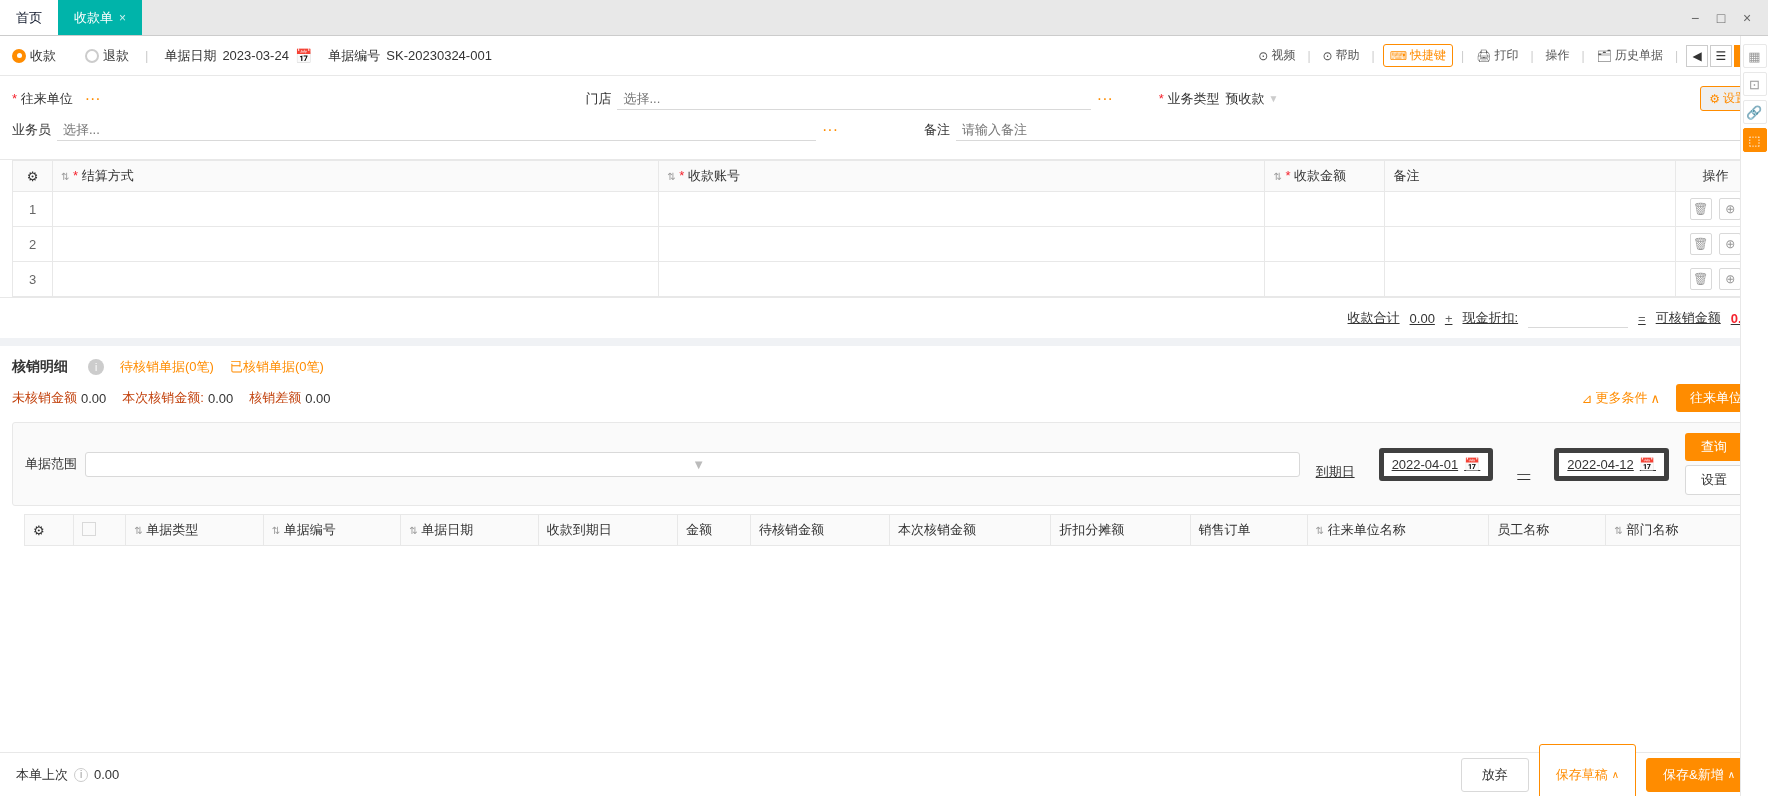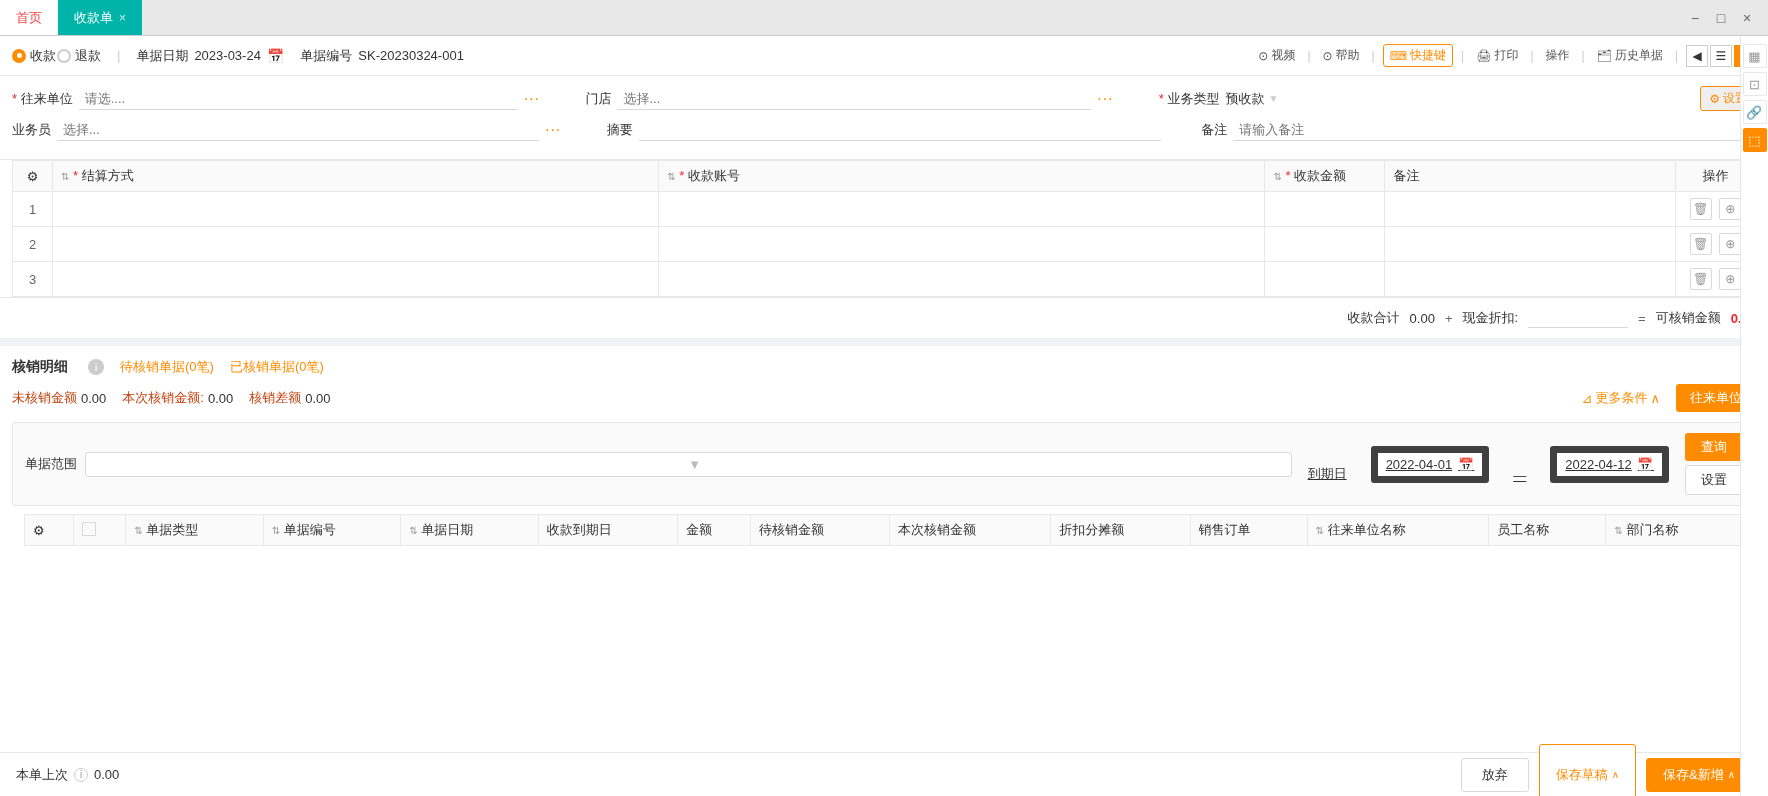--- a/index.html
+++ b/index.html
@@ -3,30 +3,30 @@
   <meta charset="utf-8">
   <style>
     * { box-sizing: border-box; margin: 0; padding: 0; }
     body { font-family: 'Microsoft YaHei', Arial, sans-serif; font-size: 13px; background: #f0f2f5; color: #333; overflow: hidden; }
 
     
     .tab-bar { display: flex; align-items: center; background: #e8e8e8; height: 36px; border-bottom: 1px solid #ccc; }
     .tab-item { padding: 0 16px; height: 100%; display: flex; align-items: center; cursor: pointer; font-size: 13px; color: #555; }
     .tab-item.active { background: #00b4aa; color: white; }
     .tab-item .close-btn { margin-left: 6px; font-size: 12px; cursor: pointer; opacity: 0.8; }
-    .tab-home { background: #fff; color: #ef4444; text-align: center; }
+    .tab-home { background: #fff; color: #0f172a; text-align: center; }
     .window-controls { margin-left: auto; display: flex; align-items: center; gap: 8px; padding-right: 12px; }
     .win-btn { width: 18px; height: 18px; display: flex; align-items: center; justify-content: center; cursor: pointer; font-size: 14px; color: #666; }
 
     
     .main-content { height: calc(796px - 36px); overflow-y: auto; background: #fff; }
 
     
     .top-toolbar { display: flex; align-items: center; padding: 8px 12px; background: #fff; border-bottom: 1px solid #e8e8e8; gap: 16px; }
-    .radio-group { display: flex; align-items: center; gap: 1px; }
+    .radio-group { display: flex; align-items: center; gap: 29px; }
     .radio-item { display: flex; align-items: center; gap: 4px; cursor: pointer; font-size: 13px; }
     .radio-dot { width: 14px; height: 14px; border-radius: 50%; border: 2px solid #ccc; display: flex; align-items: center; justify-content: center; }
     .radio-dot.active { border-color: #ff8c00; background: #ff8c00; }
     .radio-dot.active::after { content: ''; width: 5px; height: 5px; border-radius: 50%; background: white; }
     .toolbar-sep { color: #ccc; }
     .doc-field { display: flex; align-items: center; gap: 6px; font-size: 13px; color: #333; }
     .doc-field label { color: #333; }
     .doc-field .val { color: #333; }
     .cal-icon { color: #ff8c00; cursor: pointer; font-size: 14px; }
     .right-tools { margin-left: auto; display: flex; align-items: center; gap: 8px; font-size: 12px; }
@@ -50,21 +50,21 @@
     table { width: 100%; border-collapse: collapse; }
     th, td { border: 1px solid #e8e8e8; padding: 6px 8px; font-size: 13px; text-align: left; }
     th { background: #fafafa; color: #333; font-weight: normal; }
     .th-required { color: #f5222d; }
     td.row-num { text-align: center; color: #666; width: 40px; }
     .col-setting { width: 40px; text-align: center; }
     .col-ops { width: 80px; text-align: center; }
     .action-btn { display: inline-flex; align-items: center; justify-content: center; width: 22px; height: 22px; cursor: pointer; color: #999; border: 1px solid #d9d9d9; border-radius: 2px; margin: 0 2px; font-size: 12px; }
 
     
-    .summary-row { display: flex; align-items: center; justify-content: flex-end; padding: 10px 12px; gap: 10px; font-size: 13px; background: #fff; border-top: 1px solid #e8e8e8; }
+    .summary-row { display: flex; align-items: center; justify-content: flex-end; padding: 10px 12px; gap: 10px; font-size: 13px; background: #fff; border-top: 1px solid #e8e8e8; text-decoration: underline; }
     .summary-label { color: #333; }
     .summary-val { color: #333; }
     .summary-plus { color: #666; }
     .summary-eq { color: #666; }
     .summary-result-label { color: #333; }
     .summary-result-val { color: #f5222d; font-weight: bold; }
     .discount-input { border: none; border-bottom: 1px solid #d9d9d9; width: 100px; outline: none; padding: 2px 4px; font-size: 13px; }
 
     
     .section-divider { height: 8px; background: #f0f2f5; }
@@ -82,21 +82,21 @@
     .more-cond-btn { margin-left: auto; color: #ff8c00; cursor: pointer; display: flex; align-items: center; gap: 3px; font-size: 13px; }
     .auto-verify-btn { background: #ff8c00; color: white; border: none; border-radius: 3px; padding: 5px 14px; cursor: pointer; font-size: 13px; }
 
     
     .filter-row { display: flex; align-items: center; gap: 16px; padding: 8px 0; border: 1px solid #e8e8e8; border-radius: 3px; padding: 10px 12px; background: #fafafa; }
     .filter-field { display: flex; align-items: center; gap: 8px; flex: 1; }
     .filter-label { color: #333; font-size: 13px; white-space: nowrap; }
     .filter-select { display: flex; align-items: center; border: 1px solid #d9d9d9; border-radius: 3px; background: white; padding: 4px 8px; flex: 1; cursor: pointer; }
     .filter-select span { flex: 1; font-size: 13px; color: #bbb; }
     .date-range { display: flex; align-items: flex-end; gap: 24px; text-decoration: underline; }
-    .date-input { border: 7px solid #404040; border-radius: 3px; padding: 4px 8px; font-size: 13px; color: #333; display: flex; align-items: center; gap: 6px; background: white; }
+    .date-input { border: 5px solid #404040; border-radius: 3px; padding: 4px 8px; font-size: 13px; color: #333; display: flex; align-items: center; gap: 6px; background: white; }
     .query-btn { background: #ff8c00; color: white; border: none; border-radius: 3px; padding: 5px 16px; cursor: pointer; font-size: 13px; }
     .filter-settings-btn { background: white; color: #333; border: 1px solid #d9d9d9; border-radius: 3px; padding: 5px 14px; cursor: pointer; font-size: 13px; }
 
     
     .bottom-bar { position: fixed; bottom: 0; left: 0; right: 0; height: 44px; background: #fff; border-top: 1px solid #e8e8e8; display: flex; align-items: center; padding: 0 16px; }
     .bottom-info { display: flex; align-items: center; gap: 6px; font-size: 13px; }
     .info-icon2 { display: inline-flex; align-items: center; justify-content: center; width: 14px; height: 14px; border-radius: 50%; border: 1px solid #ccc; color: #999; font-size: 10px; cursor: pointer; }
     .bottom-actions { margin-left: auto; display: flex; align-items: center; gap: 10px; }
     .btn-abandon { background: white; color: #333; border: 1px solid #d9d9d9; border-radius: 3px; padding: 7px 20px; cursor: pointer; font-size: 13px; }
     .btn-save-draft { background: white; color: #ff8c00; border: 1px solid #ff8c00; border-radius: 3px; padding: 21px 16px; cursor: pointer; font-size: 13px; display: flex; align-items: center; gap: 4px; }
@@ -194,21 +194,20 @@
         <div class="view-btn active">⊞</div>
       </div>
     </div>
   </div>
 
   <div class="form-section">
     <div class="form-row">
 
       <div class="form-field" style="flex:2">
         <span class="form-label"><span class="required">*</span> <span>往来单位</span></span>
-        <input class="form-input" type="text" placeholder="请选...." style="">
         <span class="more-btn">···</span>
       </div>
       <div class="form-divider"></div>
 
       <div class="form-field" style="flex:2">
         <span class="form-label"><span>门店</span></span>
         <input class="form-input" type="text" placeholder="选择..." style="">
         <span class="more-btn">···</span>
       </div>
       <div class="form-divider"></div>
@@ -225,24 +224,20 @@
     </div>
     <div class="form-row">
 
       <div class="form-field" style="flex:2">
         <span class="form-label">业务员</span>
         <input class="form-input" type="text" placeholder="选择..." style="">
         <span class="more-btn">···</span>
       </div>
       <div class="form-divider"></div>
 
-      <div class="form-field" style="flex:2">
-        <span class="form-label">摘要</span>
-        <input class="form-input" type="text" style="">
-      </div>
       <div class="form-divider"></div>
 
       <div class="form-field" style="flex:2">
         <span class="form-label">备注</span>
         <input class="form-input" type="text" placeholder="请输入备注" style="">
       </div>
     </div>
   </div>
 
   <div class="table-wrapper">

